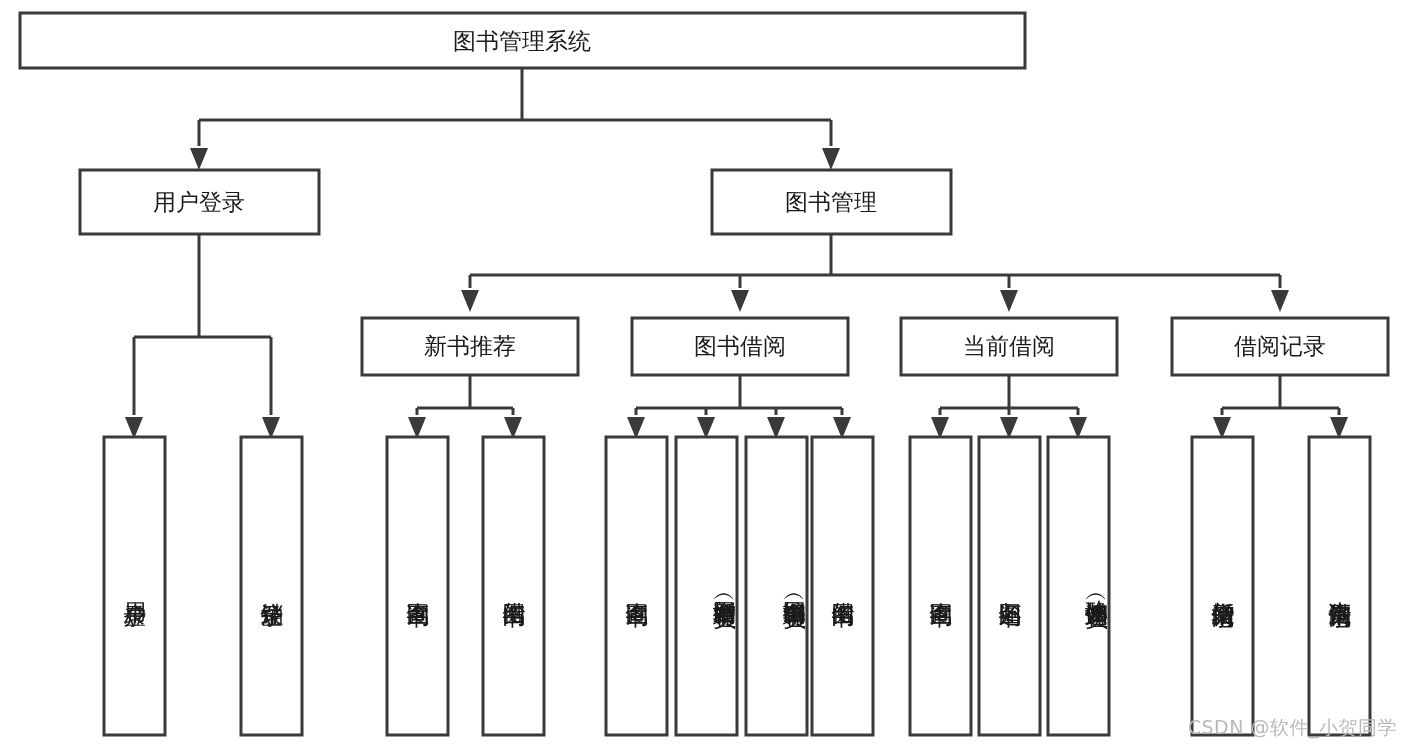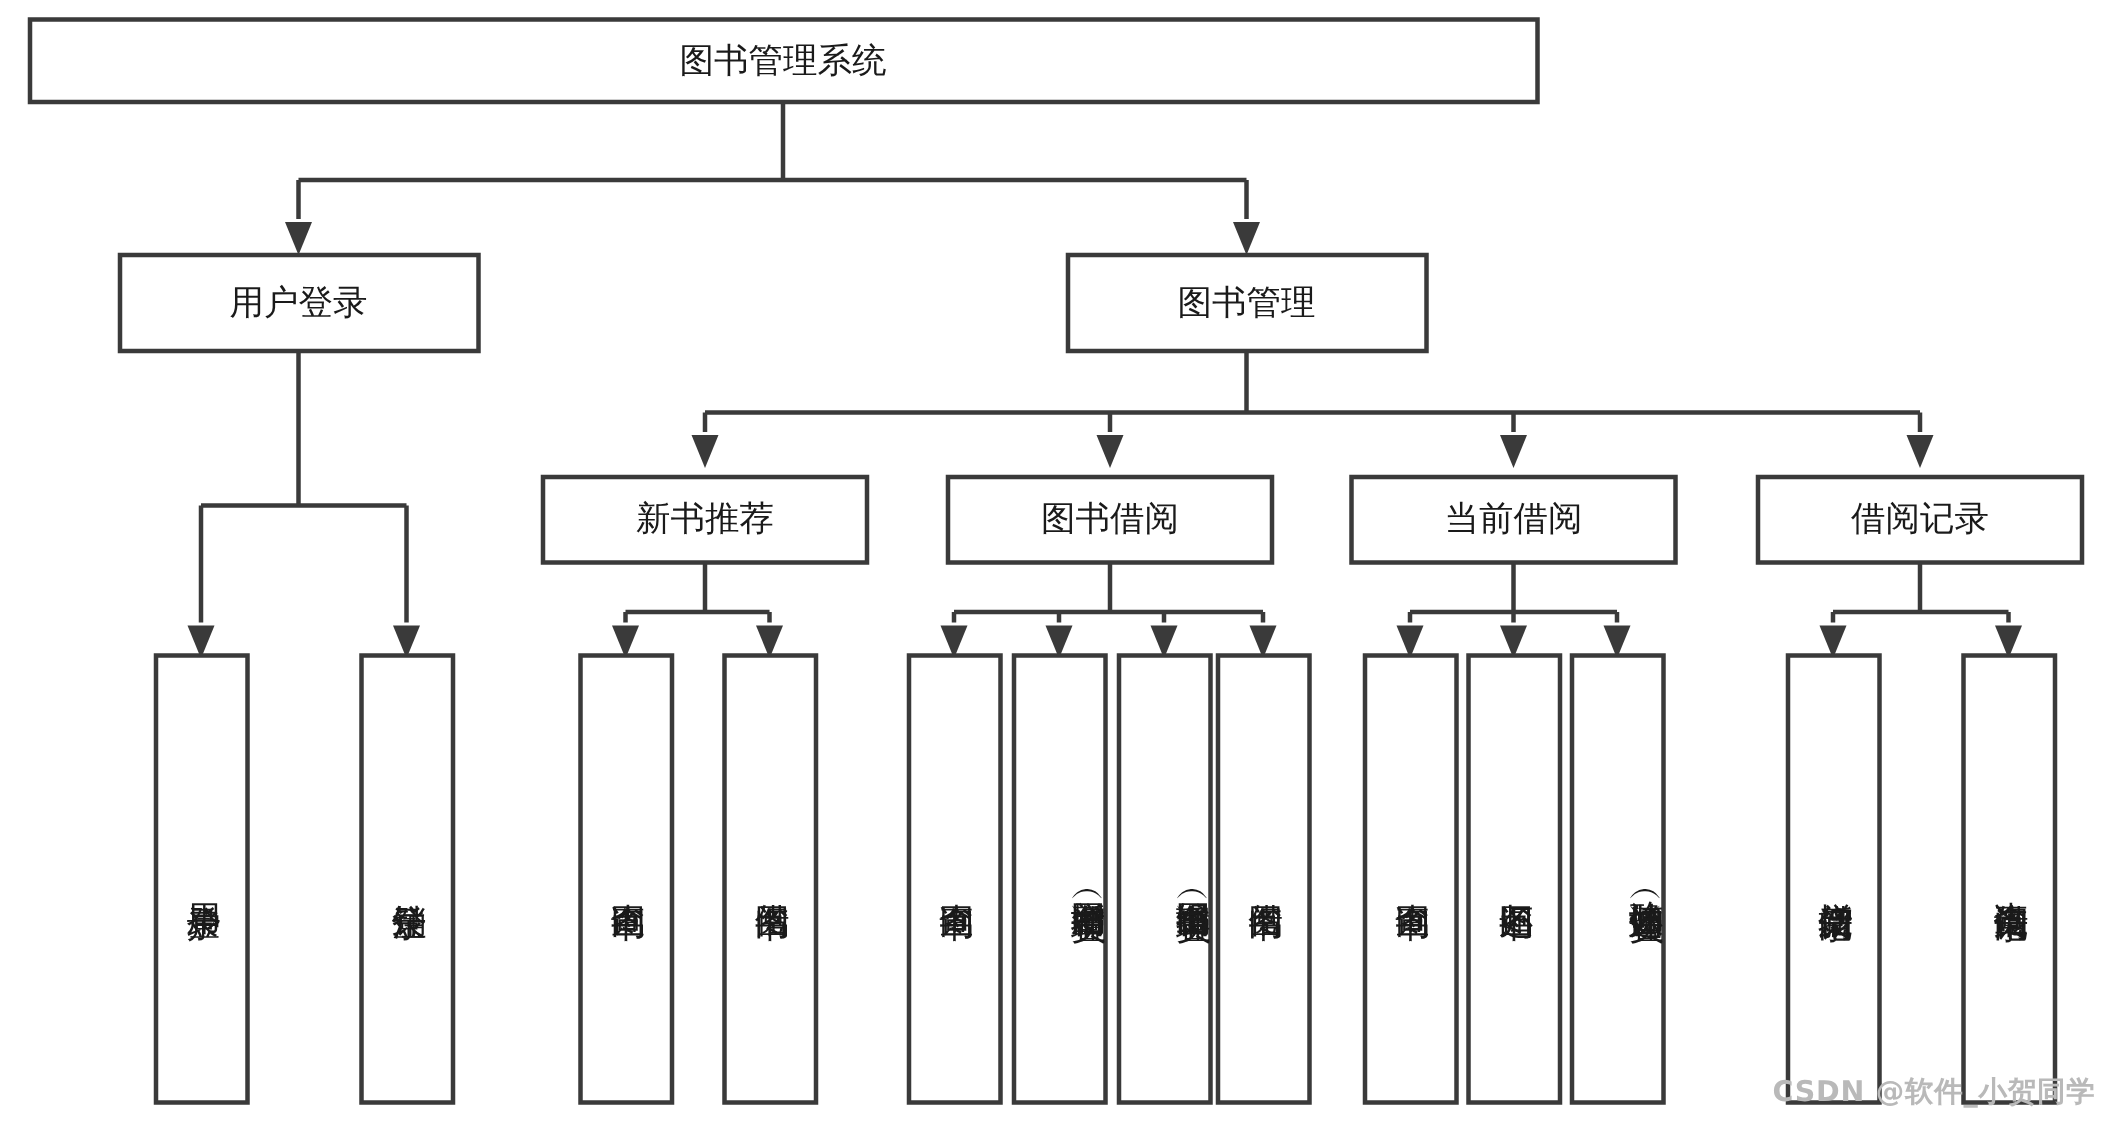--- a/index.html
+++ b/index.html
@@ -67,21 +67,20 @@
   }
   .watermark {
     position: absolute;
     right: 8px;
     bottom: 6px;
     font-family: "DejaVu Sans", "Liberation Sans", sans-serif;
     font-size: 19px;
     color: #b9b9b9;
     letter-spacing: 0.5px;
     white-space: nowrap;
-    font-weight: bold;
   }
 </style>
 </head>
 <body>
 
 <div id="diagram-root">
 
   <svg class="diagram" viewBox="0 0 1405 747" xmlns="http://www.w3.org/2000/svg">
 
     <defs>

